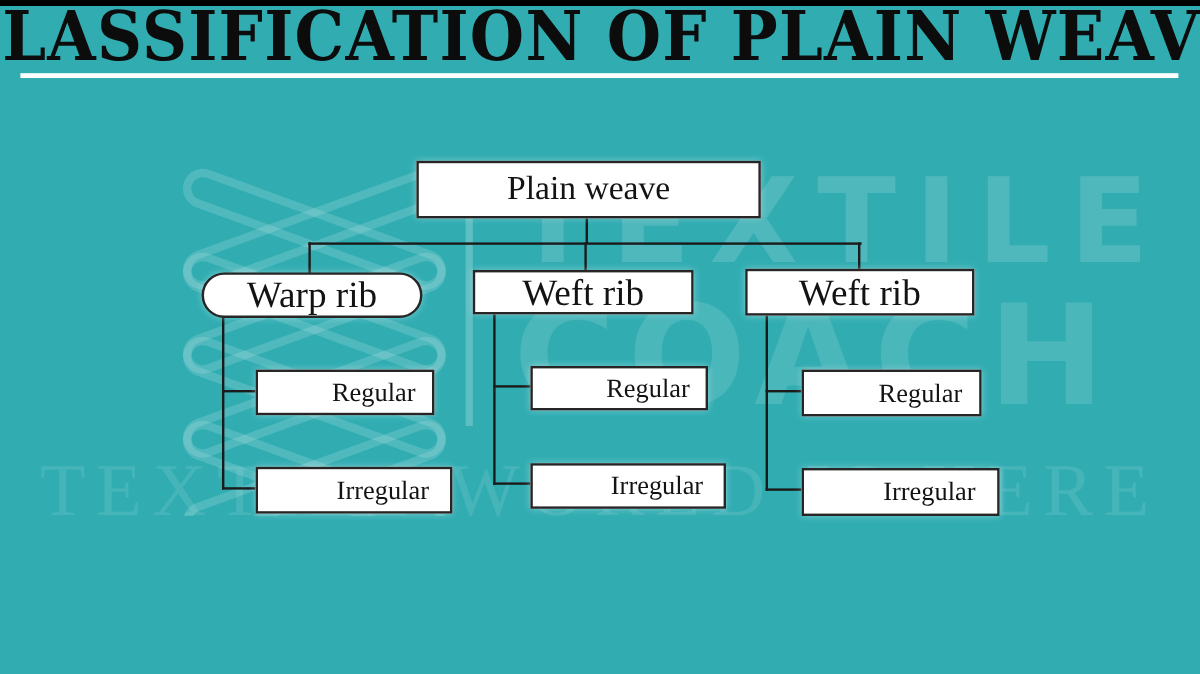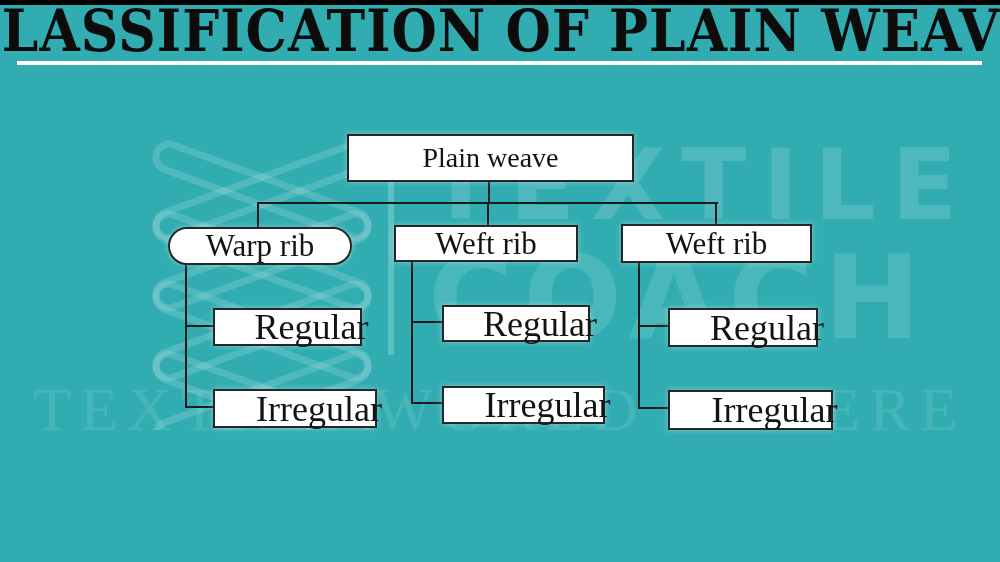--- a/index.html
+++ b/index.html
@@ -56,21 +56,21 @@
     background:#ffffff;
     border:2px solid #262626;
     box-sizing:border-box;
     display:flex;align-items:center;justify-content:center;
     color:#131313;
     box-shadow:0 0 6px rgba(255,255,255,0.35);
     white-space:nowrap;
   }
   .node-root{font-size:28px;}
   .node-branch{font-size:31px;}
-  .node-leaf{font-size:36px;padding-left:48px;}
+  .node-leaf{font-size:22px;padding-left:48px;}
   .line{position:absolute;background:#1b1b1b;}
 </style>
 </head>
 <body>
 
 <div id="slide">
 
   <svg class="wm" style="left:142px;top:140px;" width="240" height="290" viewBox="0 0 240 290">
     <g fill="none" stroke="rgba(255,255,255,0.15)" stroke-width="7">
       <rect x="8" y="38" width="224" height="26" rx="13" transform="rotate(20 120 51)"></rect>

